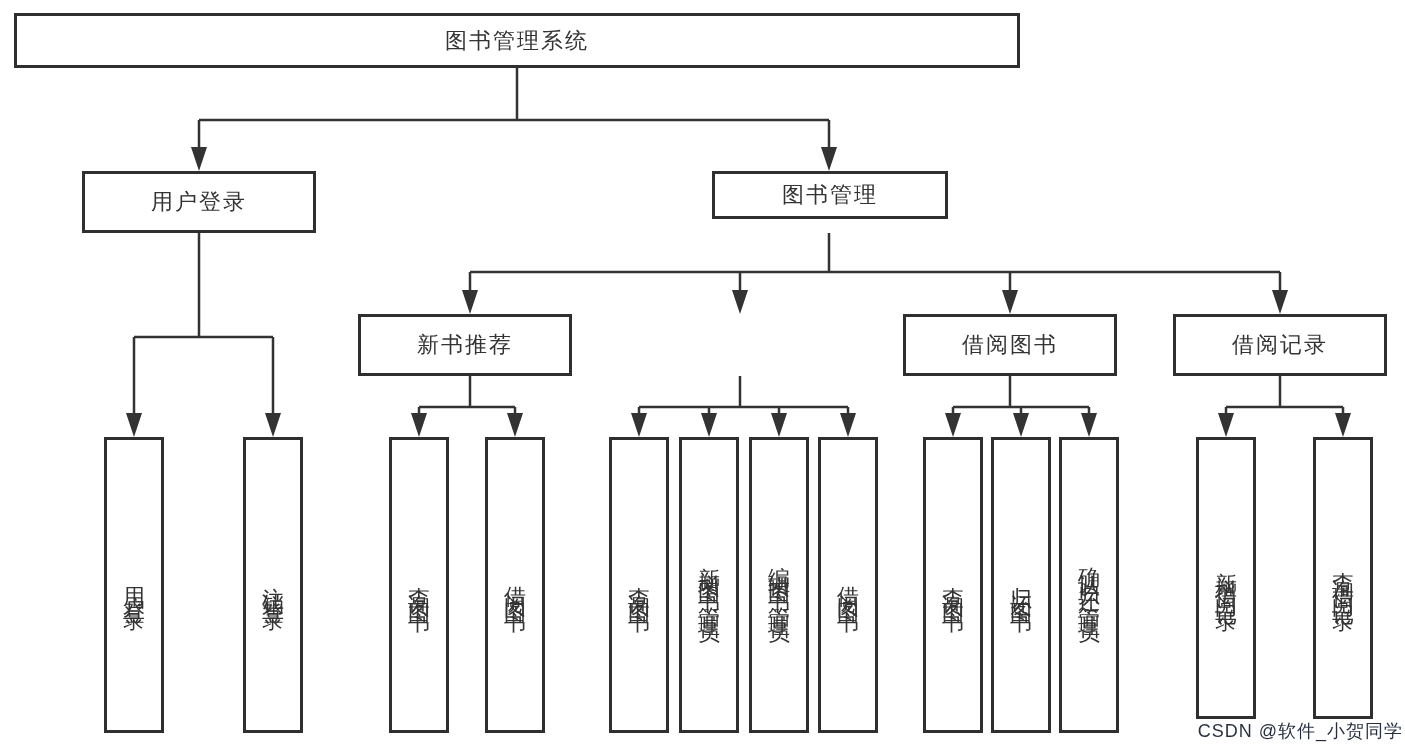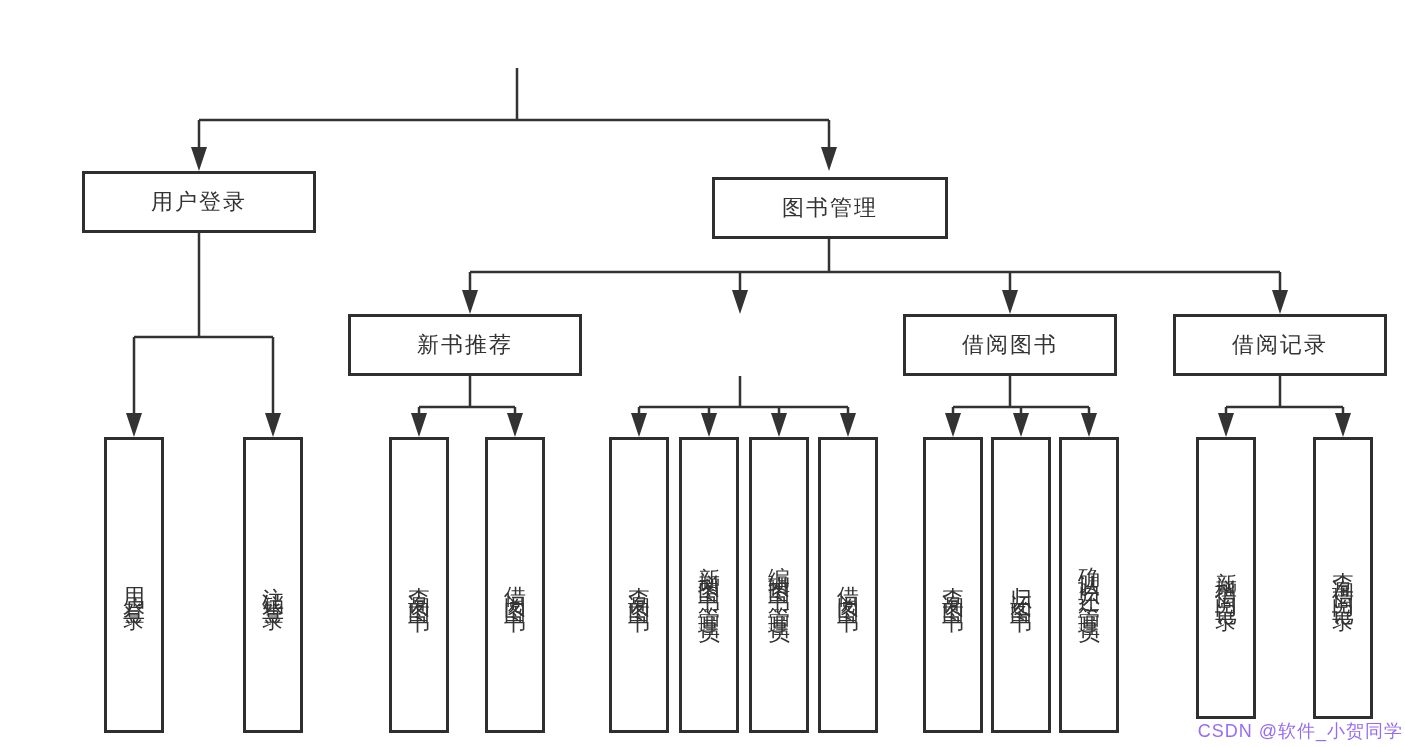--- a/index.html
+++ b/index.html
@@ -32,21 +32,21 @@
     font-size:22px;
     white-space:normal;
     line-height:1;
   }
   #watermark{
     position:absolute;
     right:2px;
     bottom:4px;
     font-size:18px;
     letter-spacing:1px;
-    color:#8b5cf6;
+    color:#0f172a;
     opacity:.9;
   }
   .cline{stroke:#333333;stroke-width:2.5;fill:none;}
   .ahead{fill:#333333;stroke:none;}
 </style>
 </head>
 <body>
 
 <div id="canvas">
 
@@ -82,25 +82,26 @@
       <polygon class="ahead" points="771,413 787,413 779,437"></polygon>
       <polygon class="ahead" points="840,413 856,413 848,437"></polygon>
       <polygon class="ahead" points="945,413 961,413 953,437"></polygon>
       <polygon class="ahead" points="1013,413 1029,413 1021,437"></polygon>
       <polygon class="ahead" points="1081,413 1097,413 1089,437"></polygon>
       <polygon class="ahead" points="1218,413 1234,413 1226,437"></polygon>
       <polygon class="ahead" points="1335,413 1351,413 1343,437"></polygon>
     </g>
   </svg>
 
+  <div class="node" style="left:14px;top:13px;width:1006px;height:55px">图书管理系统</div>
 
   <div class="node" style="left:82px;top:171px;width:234px;height:62px">用户登录</div>
-  <div class="node" style="left:712px;top:177px;width:236px;height:62px">图书管理</div>
+  <div class="node" style="left:712px;top:171px;width:236px;height:48px">图书管理</div>
 
-  <div class="node" style="left:348px;top:314px;width:234px;height:62px">新书推荐</div>
+  <div class="node" style="left:358px;top:314px;width:214px;height:62px">新书推荐</div>
   <div class="node" style="left:903px;top:314px;width:214px;height:62px">借阅图书</div>
   <div class="node" style="left:1173px;top:314px;width:214px;height:62px">借阅记录</div>
 
   <div class="node leaf" style="left:104px;top:437px;width:60px;height:296px">用户登录</div>
   <div class="node leaf" style="left:243px;top:437px;width:60px;height:296px">注销登录</div>
 
   <div class="node leaf" style="left:389px;top:437px;width:60px;height:296px">查询图书</div>
   <div class="node leaf" style="left:485px;top:437px;width:60px;height:296px">借阅图书</div>
 
   <div class="node leaf" style="left:609px;top:437px;width:60px;height:296px">查询图书</div>

